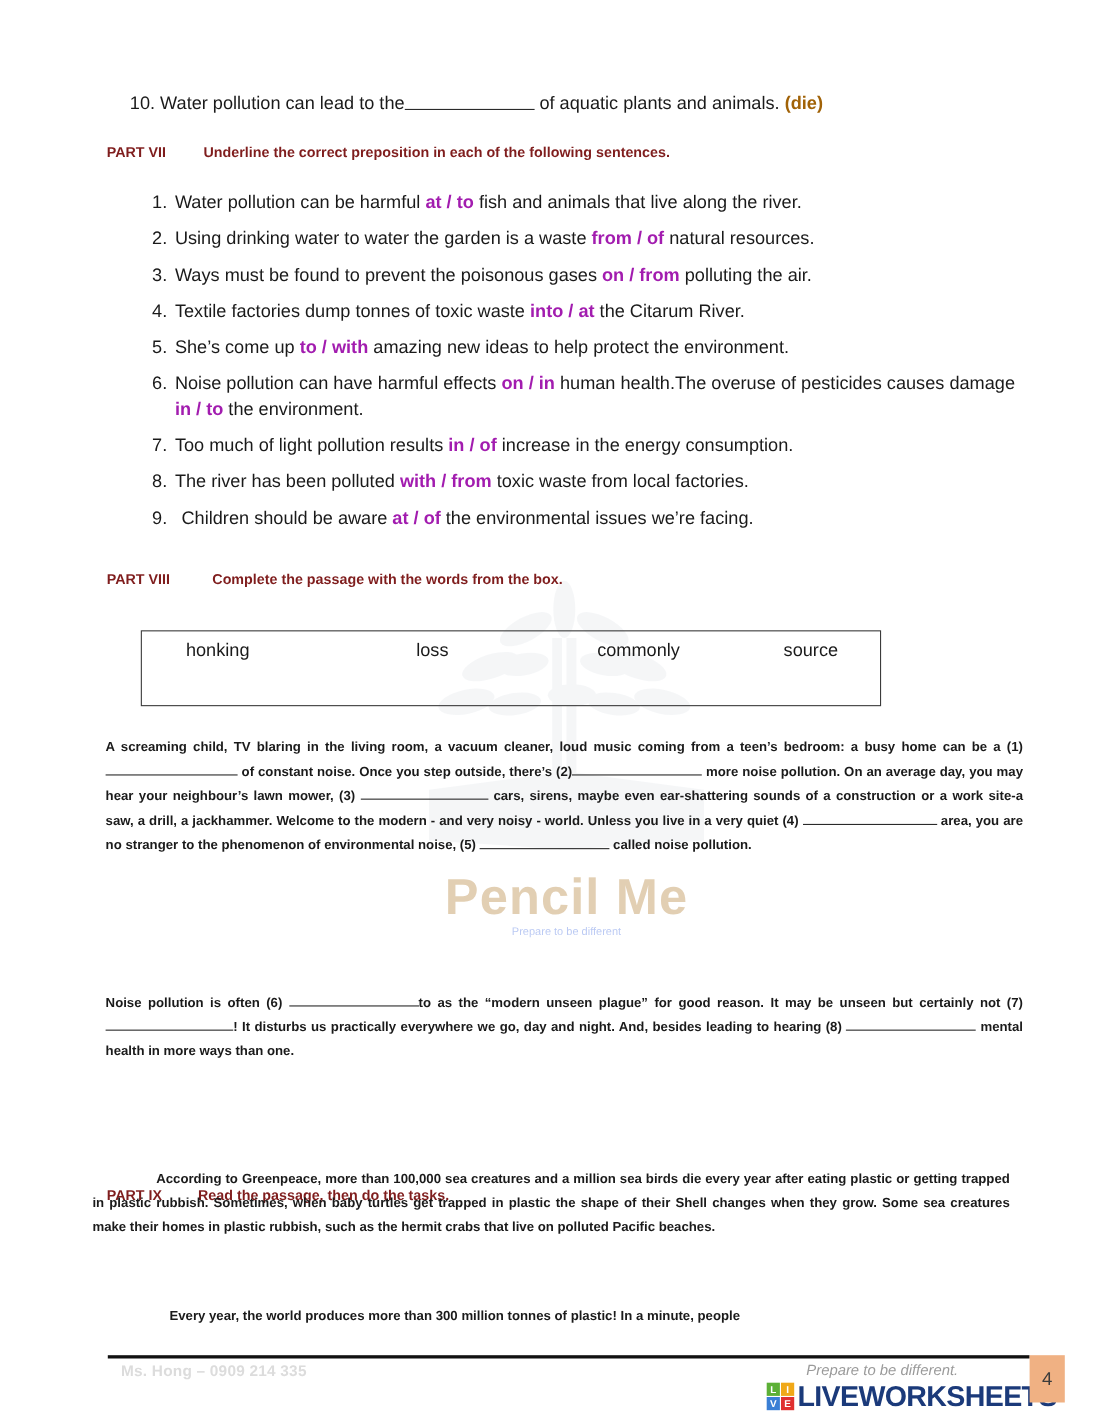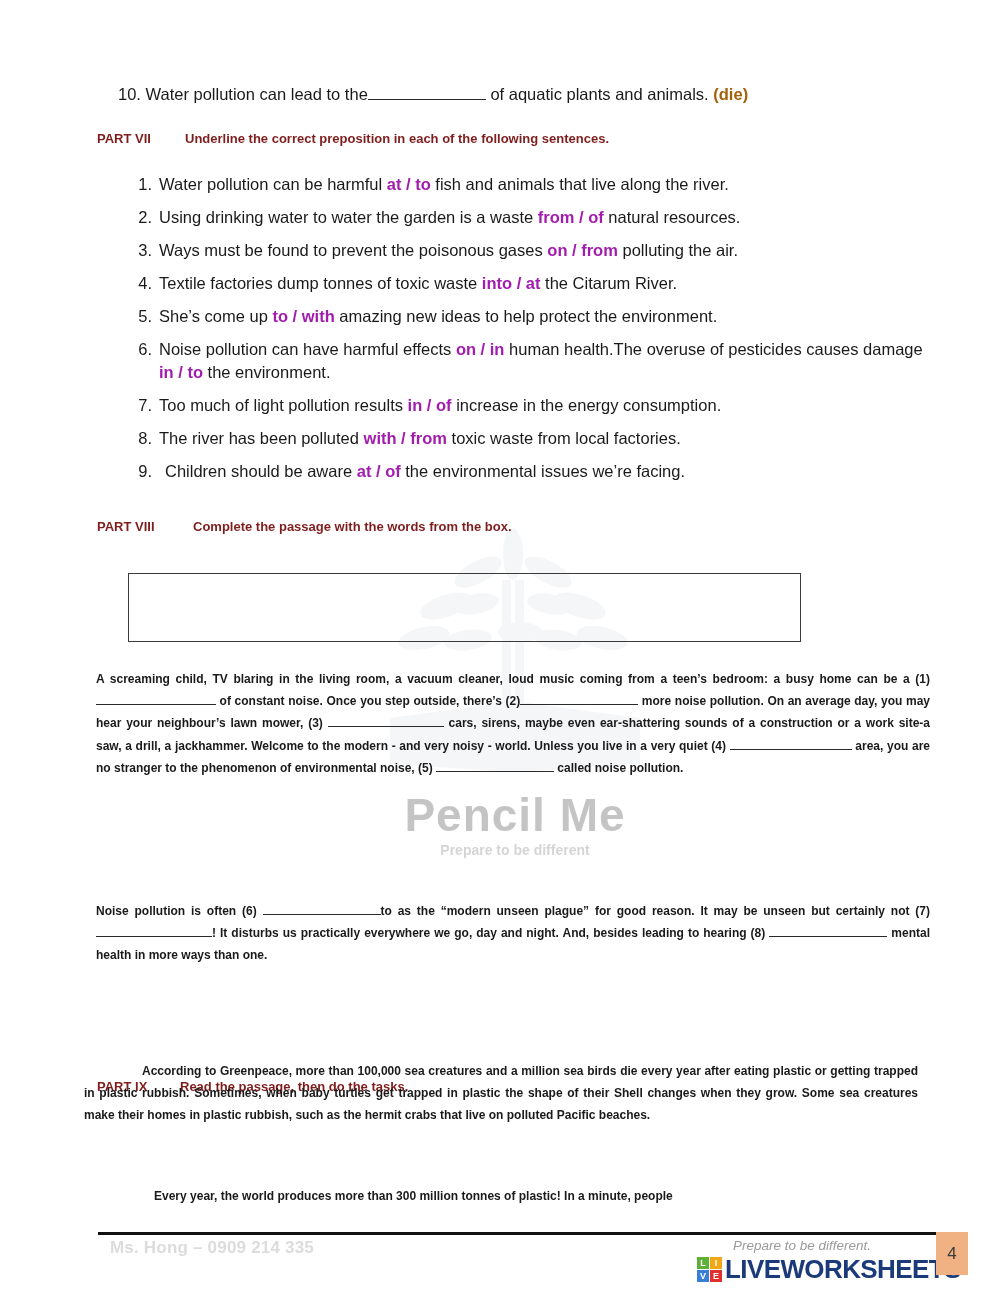--- a/index.html
+++ b/index.html
@@ -32,34 +32,33 @@
     z-index: 0;
   }
   #watermark .wm-title {
     position: absolute;
     left: 0;
     top: 268px;
     width: 330px;
     text-align: center;
     font-size: 46px;
     font-weight: bold;
-    color: #404040;
+    color: #a16207;
     letter-spacing: 1px;
     font-family: "Liberation Sans", sans-serif;
   }
   #watermark .wm-sub {
     position: absolute;
     left: 0;
     top: 322px;
     width: 330px;
     text-align: center;
-    font-size: 14px;
-    color: #737373;
+    font-size: 10px;
+    color: #1d4ed8;
     font-family: "Liberation Sans", sans-serif;
-    font-weight: bold;
   }
 
   
   #content {
     position: relative;
     z-index: 2;
     padding: 0;
   }
 
   .row-q10 {
@@ -201,21 +200,21 @@
     left: 98px;
     top: 1232px;
     width: 838px;
     height: 3px;
     background: #111111;
   }
   #footer-left {
     position: absolute;
     left: 110px;
     top: 1238px;
-    font-size: 17px;
+    font-size: 14px;
     font-weight: bold;
     color: #dcdcdc;
     letter-spacing: 0.2px;
   }
   #footer-tagline {
     position: absolute;
     left: 733px;
     top: 1238px;
     font-size: 13.5px;
     font-style: italic;
@@ -346,20 +345,26 @@
         <span class="n">9.</span>
         <span class="t"><span>Children should be aware </span><span class="bluebold">at / of</span><span> the environmental issues we’re facing.</span></span>
       </div>
     </div>
 
     <div id="part8-heading" class="part-heading">
       <span class="ph-label">PART VIII</span><span>Complete the passage with the words from the box.</span>
     </div>
 
     <div id="wordbox">
+      <div class="wb-row">
+        <div class="wb-cell">honking</div>
+        <div class="wb-cell">loss</div>
+        <div class="wb-cell">commonly</div>
+        <div class="wb-cell">source</div>
+      </div>
     </div>
 
     <div id="passage8a" class="passage"><span>A screaming child, TV blaring in the living room, a vacuum cleaner, loud music coming from a teen’s bedroom: a busy home can be a (1)</span><span class="blank" style="width:120px"></span><span> of constant noise. Once you  step outside, there’s (2)</span><span class="blank" style="width:118px"></span><span> more noise pollution. On  an  average day,  you may hear your neighbour’s  lawn  mower, (3) </span><span class="blank" style="width:116px"></span><span> cars, sirens, maybe even ear-shattering sounds of a construction or a work site-a saw, a drill, a jackhammer. Welcome to the modern - and very noisy - world. Unless  you  live  in  a  very  quiet  (4) </span><span class="blank" style="width:122px"></span><span> area,  you  are no stranger to the phenomenon of environmental noise, (5) </span><span class="blank" style="width:118px"></span><span> called  noise pollution.</span></div>
 
     <div id="passage8b" class="passage"><span>Noise pollution is often (6) </span><span class="blank" style="width:118px"></span><span>to as the “modern unseen plague” for good reason. It may be unseen but certainly  not (7) </span><span class="blank" style="width:116px"></span><span>! It disturbs us practically everywhere we go, day and  night. And, besides  leading  to  hearing (8) </span><span class="blank" style="width:118px"></span><span> mental health in more ways than one.</span></div>
 
     <div id="part9-heading" class="part-heading">
       <span class="ph-label">PART IX</span><span>Read the passage, then do the tasks.</span>
     </div>
 

